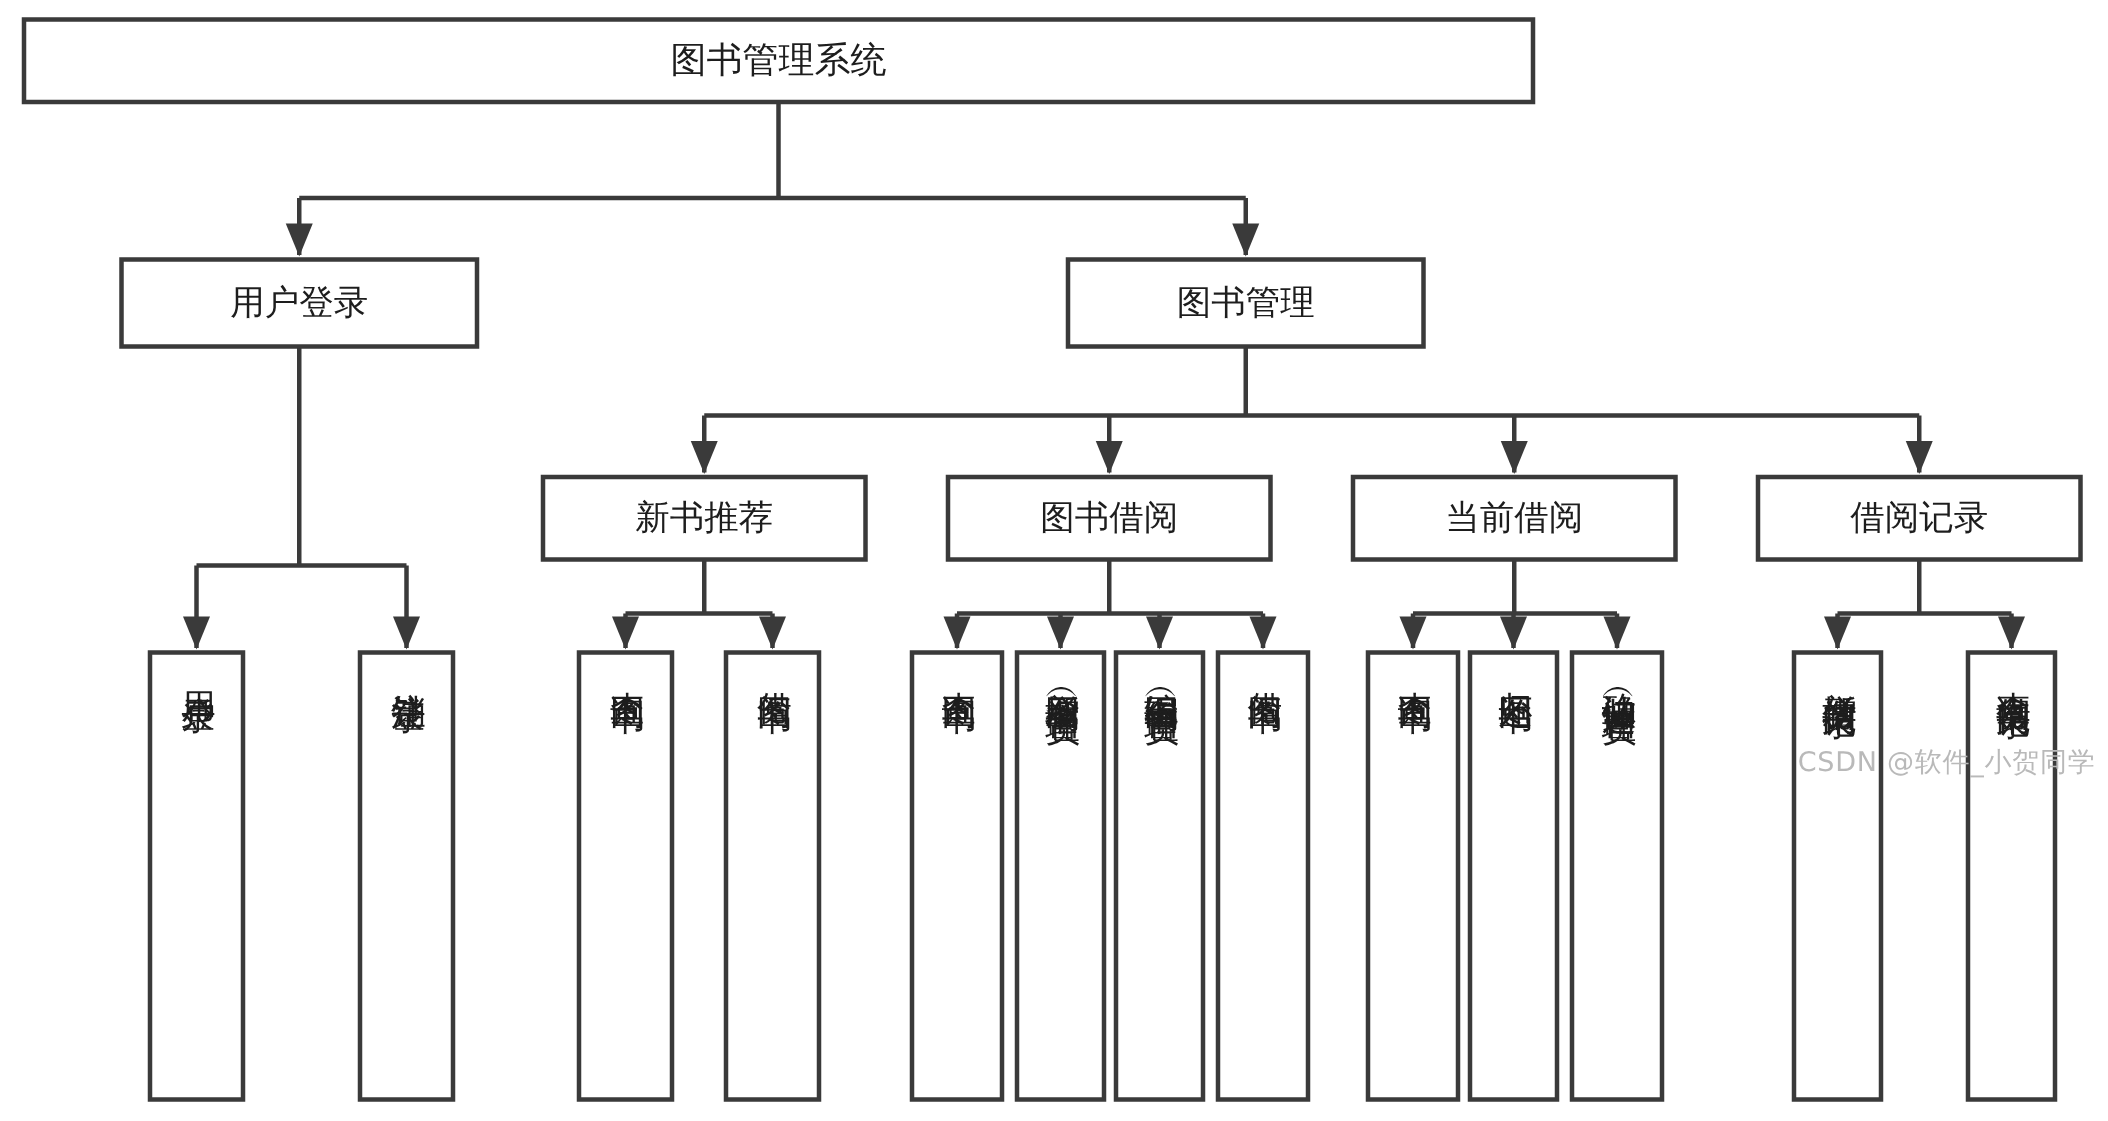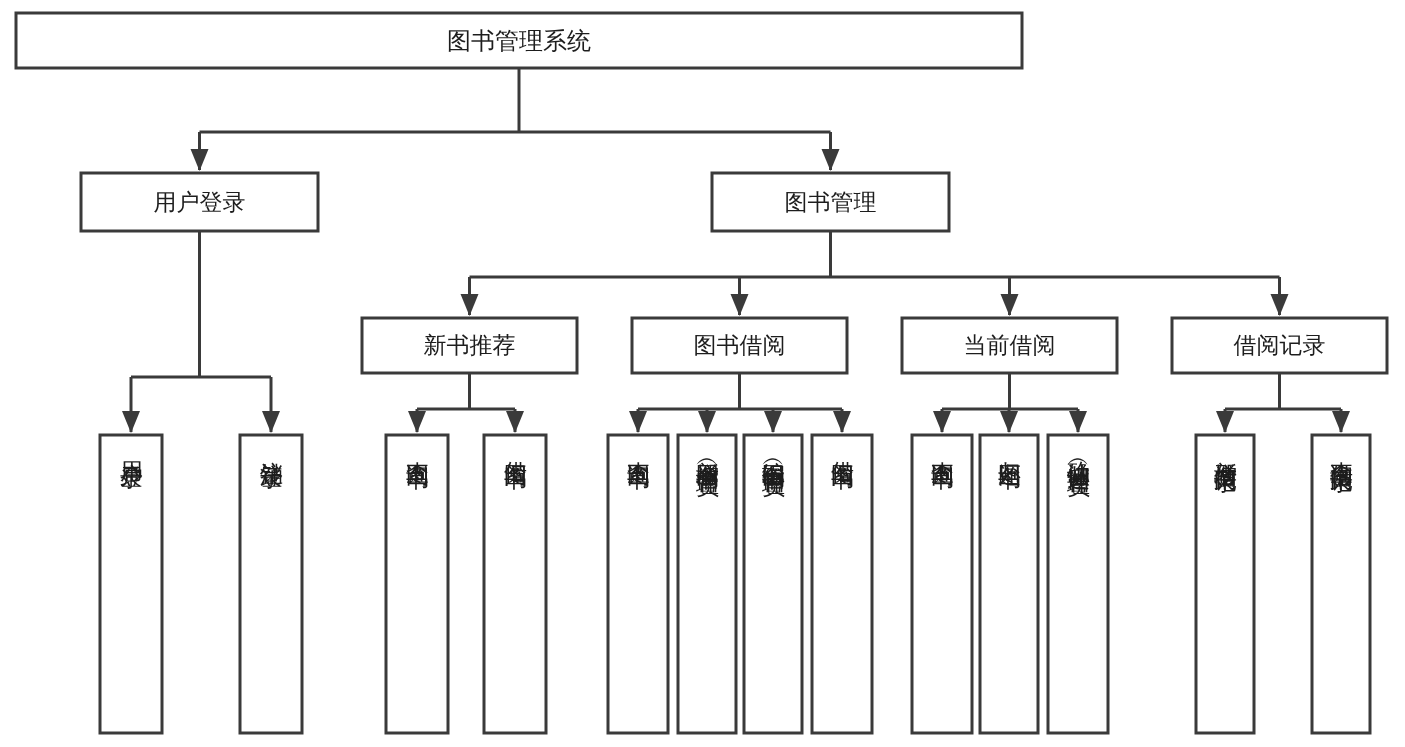--- a/index.html
+++ b/index.html
@@ -214,13 +214,14 @@
         <span class="leaf-label">确认归还（管理员）</span>
       </div>
       <div class="leaf-label-wrap" style="left: 1196px; top: 443px; width: 58px; height: 282px;">
         <span class="leaf-label">新增借阅记录</span>
       </div>
       <div class="leaf-label-wrap" style="left: 1312px; top: 443px; width: 58px; height: 282px;">
         <span class="leaf-label">查询借阅记录</span>
       </div>
     </div>
 
+  <div class="watermark">CSDN @软件_小贺同学</div>
 </div>
 
 </body></html>

